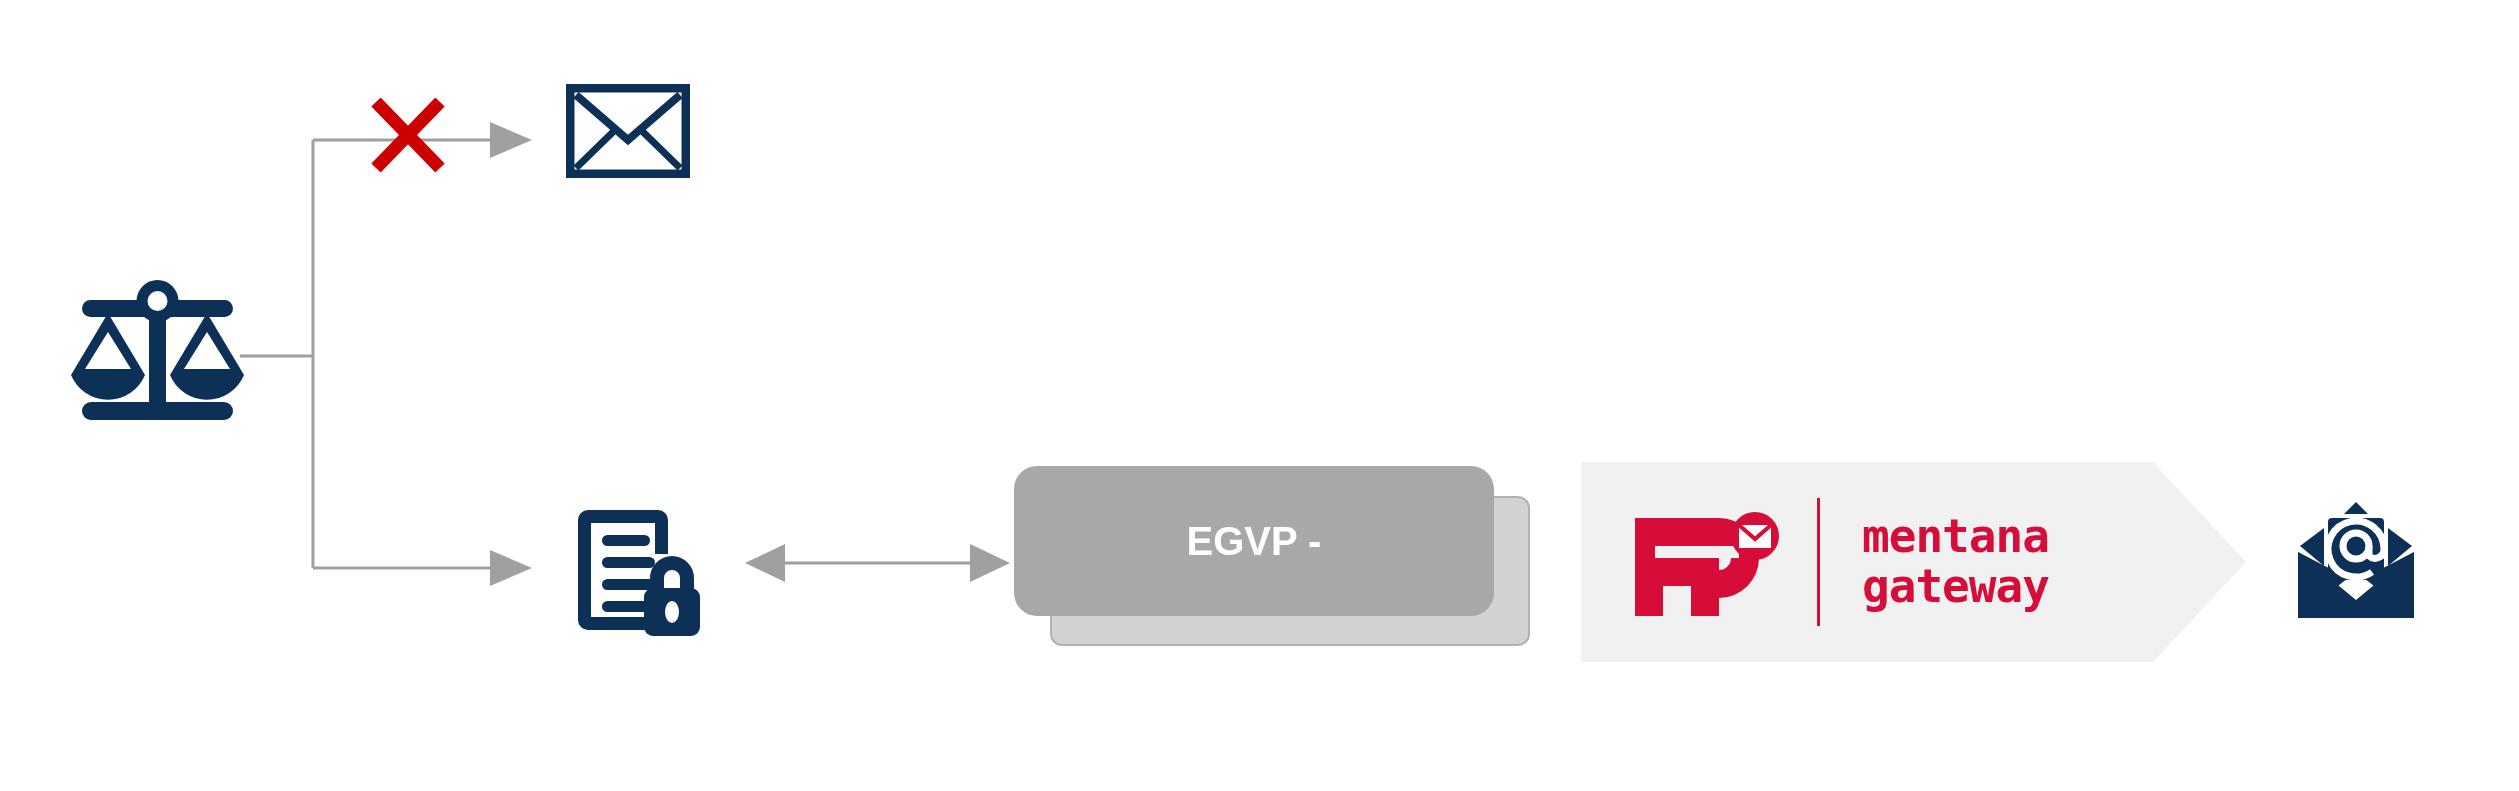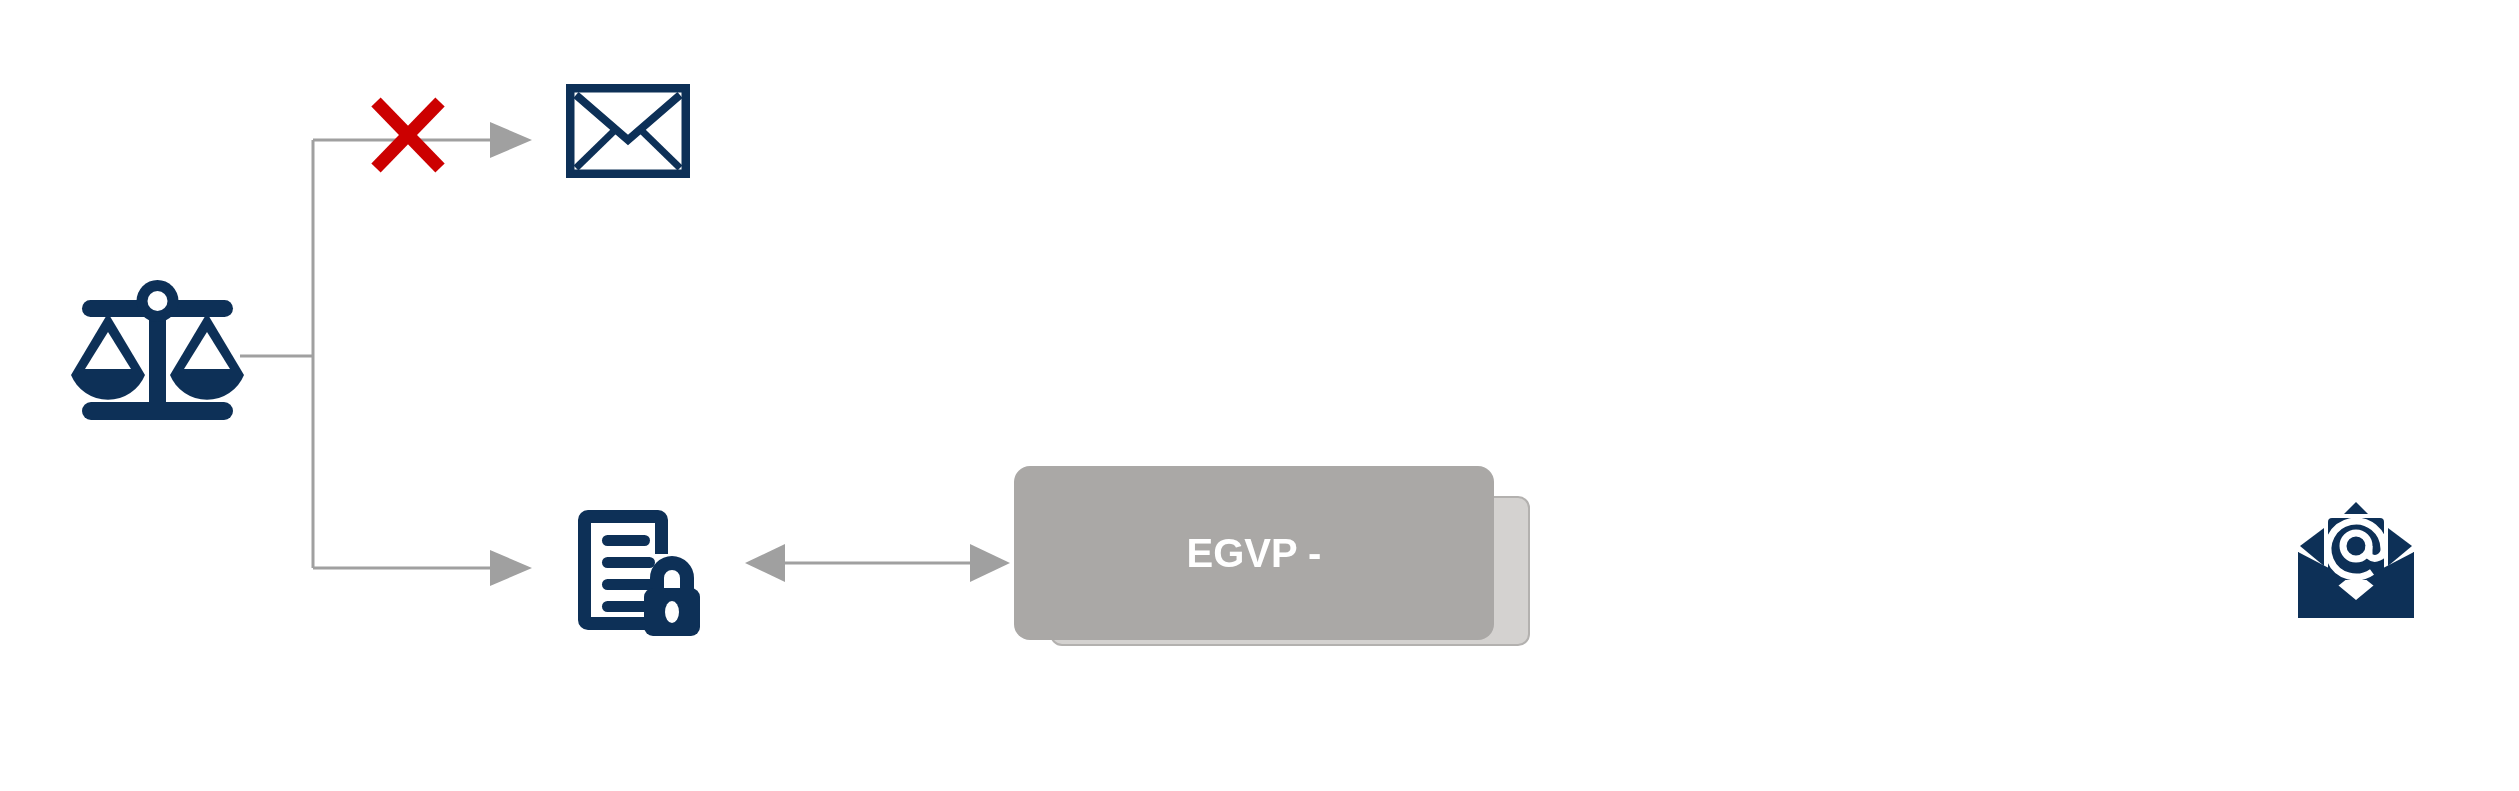--- a/index.html
+++ b/index.html
@@ -44,23 +44,23 @@
     left: 40px; top: 34px;
     width: 480px; height: 150px;
     background: #d4d2d0;
     border: 2px solid #b3b1af;
     border-radius: 12px;
     box-sizing: border-box;
   }
   .egvp-front {
     position: absolute;
     left: 4px; top: 4px;
-    width: 480px; height: 174px;
+    width: 480px; height: 150px;
     background: #aaa8a6;
-    border-radius: 16px;
+    border-radius: 23px;
     box-sizing: border-box;
     display: flex;
     flex-direction: column;
     align-items: center;
     justify-content: center;
     color: #ffffff;
     font-weight: bold;
     font-size: 40px;
     line-height: 1.45;
     text-align: center;
@@ -196,20 +196,49 @@
     </svg>
   </div>
 
   <div class="abs" id="egvp-node">
     <div class="egvp-back"></div>
     <div class="egvp-front">
       <span>EGVP -</span>
     </div>
   </div>
 
+  <div class="abs" id="mentana-node">
+    <div class="chevron-bg"></div>
+    <div class="logo-row">
+
+      <svg id="fp-mark" viewBox="0 0 150 108" width="150" height="108" aria-hidden="true">
+        <g fill="#d50d38">
+
+          <path d="M6 10 h72 v28 H34 v12 h44 v28 H34 v30 H6 z"></path>
+          <path d="M62 10 h28 a40 40 0 0 1 0 80 h-6 V62 h6 a12 12 0 0 0 0 -24 h-28 z"></path>
+          <rect x="62" y="50" width="28" height="58"></rect>
+
+          <rect x="26" y="38" width="84" height="12" fill="#f1f1f1"></rect>
+
+          <circle cx="126" cy="28" r="24"></circle>
+        </g>
+        <g>
+          <rect x="110" y="17" width="32" height="23" fill="#ffffff"></rect>
+          <path d="M110 17 L126 31 L142 17" fill="none" stroke="#d50d38" stroke-width="4"></path>
+        </g>
+      </svg>
+
+      <div class="logo-divider"></div>
+
+      <div class="mentana-wordmark">
+        <div>mentana</div>
+        <div>gateway</div>
+      </div>
+    </div>
+  </div>
 
   <div class="abs" id="at-mail-icon">
     <svg viewBox="0 0 128 128" width="128" height="128" aria-hidden="true">
       <g fill="#0d3057">
 
         <path d="M52 18 L64 6 L76 18 z"></path>
 
         <rect x="36" y="22" width="56" height="62" rx="4"></rect>
 
         <path d="M8 50 L32 32 L32 70 z"></path>

